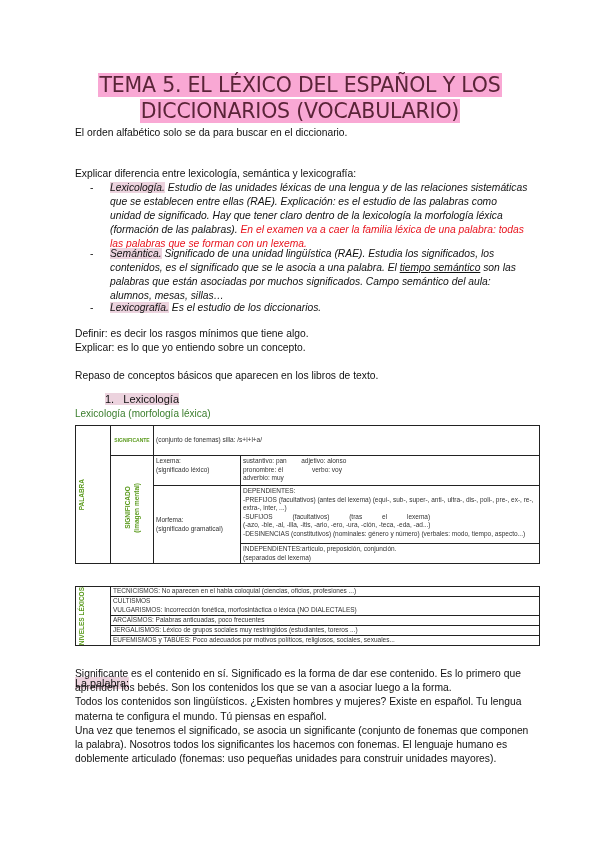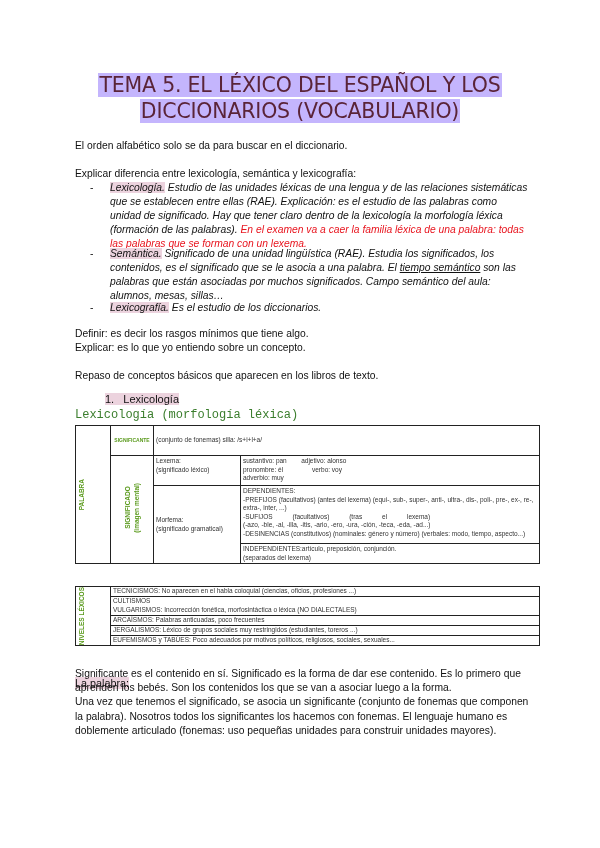--- a/index.html
+++ b/index.html
@@ -2,47 +2,47 @@
 <html><head>
 <meta charset="utf-8">
 <style>
   html, body { margin: 0; padding: 0; background: #ffffff; }
   body { width: 600px; height: 848px; position: relative; overflow: hidden;
          font-family: "Liberation Sans", sans-serif; color: #111; }
   .page { position: absolute; left: 0; top: 0; width: 600px; height: 848px; }
   .title { position: absolute; left: 60px; top: 72px; width: 480px; text-align: center;
            font-family: "DejaVu Sans", sans-serif; font-size: 20.5px; line-height: 26px;
            color: #5a2438; font-weight: normal; letter-spacing: -0.2px; }
-  .title span.hl { background: #c4b5fd; padding: 0 1px; }
+  .title span.hl { background: #f9a8d4; padding: 0 1px; }
   .p { position: absolute; left: 75px; font-size: 10.3px; line-height: 14px; width: 455px; }
   .hl { background: #ecd3de; }
   .red { color: #e8141e; }
   .u { text-decoration: underline; }
   .bullet { position: absolute; left: 90px; font-size: 10.3px; line-height: 14px; }
   .bullet-text { position: absolute; left: 110px; width: 420px; font-size: 10.3px; line-height: 14px; font-style: italic; }
   .h1num { position: absolute; left: 105px; top: 393px; font-size: 11px; }
-  .caption { position: absolute; left: 75px; top: 408px; font-size: 12px; color: #3a7d2c; font-family: Liberation Mono, monospace; }
+  .caption { position: absolute; left: 75px; top: 408px; font-size: 10px; color: #3a7d2c; }
   table { border-collapse: collapse; position: absolute; font-size: 6.5px; color: #333; }
   td { border: 1px solid #222; vertical-align: top; padding: 1px 2px; line-height: 8.5px; }
   .vert { writing-mode: vertical-rl; transform: rotate(180deg); color: #5a9a1c; font-weight: bold;
           font-size: 6.5px; text-align: center; white-space: nowrap; }
   .green { color: #5a9a1c; font-weight: bold; }
   .t2 td { padding: 0 2px; line-height: 8px; }
 </style>
 </head>
 <body>
 
 <div class="page">
 
   <div class="title">
     <span class="hl">TEMA 5. EL LÉXICO DEL ESPAÑOL Y LOS</span><br>
     <span class="hl">DICCIONARIOS (VOCABULARIO)</span>
   </div>
 
-  <div class="p" style="top:139px">El orden alfabético solo se da para buscar en el diccionario.</div>
+  <div class="p" style="top:126px">El orden alfabético solo se da para buscar en el diccionario.</div>
   <div class="p" style="top:167px">Explicar diferencia entre lexicología, semántica y lexicografía:</div>
 
   <span class="bullet" style="top:181px">-</span>
   <div class="bullet-text" style="top:181px">
     <span class="hl">Lexicología.</span><span> Estudio de las unidades léxicas de una lengua y de las relaciones sistemáticas que se establecen entre ellas (RAE). Explicación: es el estudio de las palabras como unidad de significado. Hay que tener claro dentro de la lexicología la morfología léxica (formación de las palabras). </span><span class="red">En el examen va a caer la familia léxica de una palabra: todas las palabras que se forman con un lexema.</span>
   </div>
 
   <span class="bullet" style="top:247px">-</span>
   <div class="bullet-text" style="top:247px">
     <span class="hl">Semántica.</span><span> Significado de una unidad lingüística (RAE). Estudia los significados, los contenidos, es el significado que se le asocia a una palabra. El </span><span class="u">tiempo semántico</span><span> son las palabras que están asociadas por muchos significados. Campo semántico del aula: alumnos, mesas, sillas…</span>
@@ -133,16 +133,17 @@
           <td>EUFEMISMOS y TABÚES: Poco adecuados por motivos políticos, religiosos, sociales, sexuales...</td>
         </tr>
   </tbody>
     </table>
 
   <div class="p" style="top:653px; font-size:10.8px;margin-top:23px;">
     <span class="hl">La palabra:</span>
   </div>
   <div class="p" style="top:667px; line-height:14.2px;">
     <div>Significante es el contenido en sí. Significado es la forma de dar ese contenido. Es lo primero que aprenden los bebés. Son los contenidos los que se van a asociar luego a la forma.</div>
+    <div>Todos los contenidos son lingüísticos. ¿Existen hombres y mujeres? Existe en español. Tu lengua materna te configura el mundo. Tú piensas en español.</div>
     <div>Una vez que tenemos el significado, se asocia un significante (conjunto de fonemas que componen la palabra). Nosotros todos los significantes los hacemos con fonemas. El lenguaje humano es doblemente articulado (fonemas: uso pequeñas unidades para construir unidades mayores).</div>
   </div>
 
 </div>
 
 </body></html>

